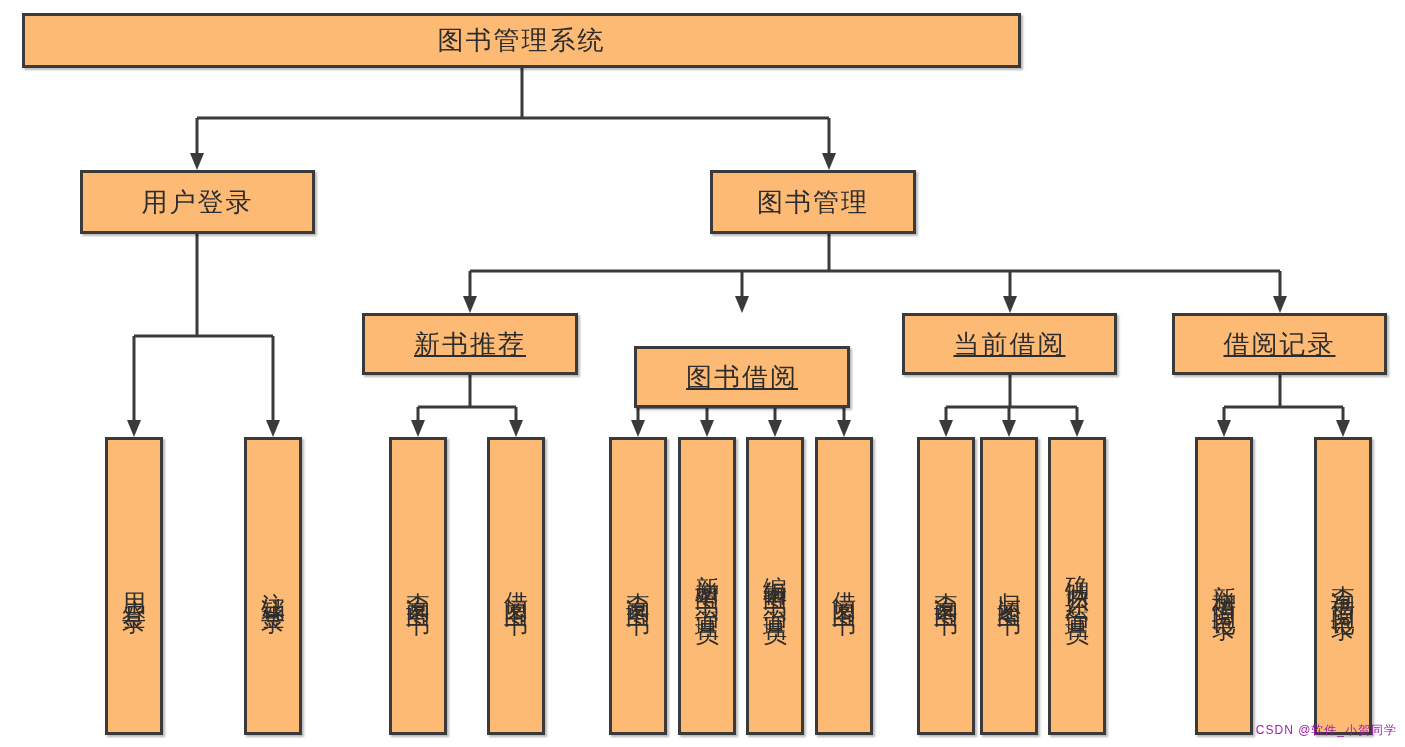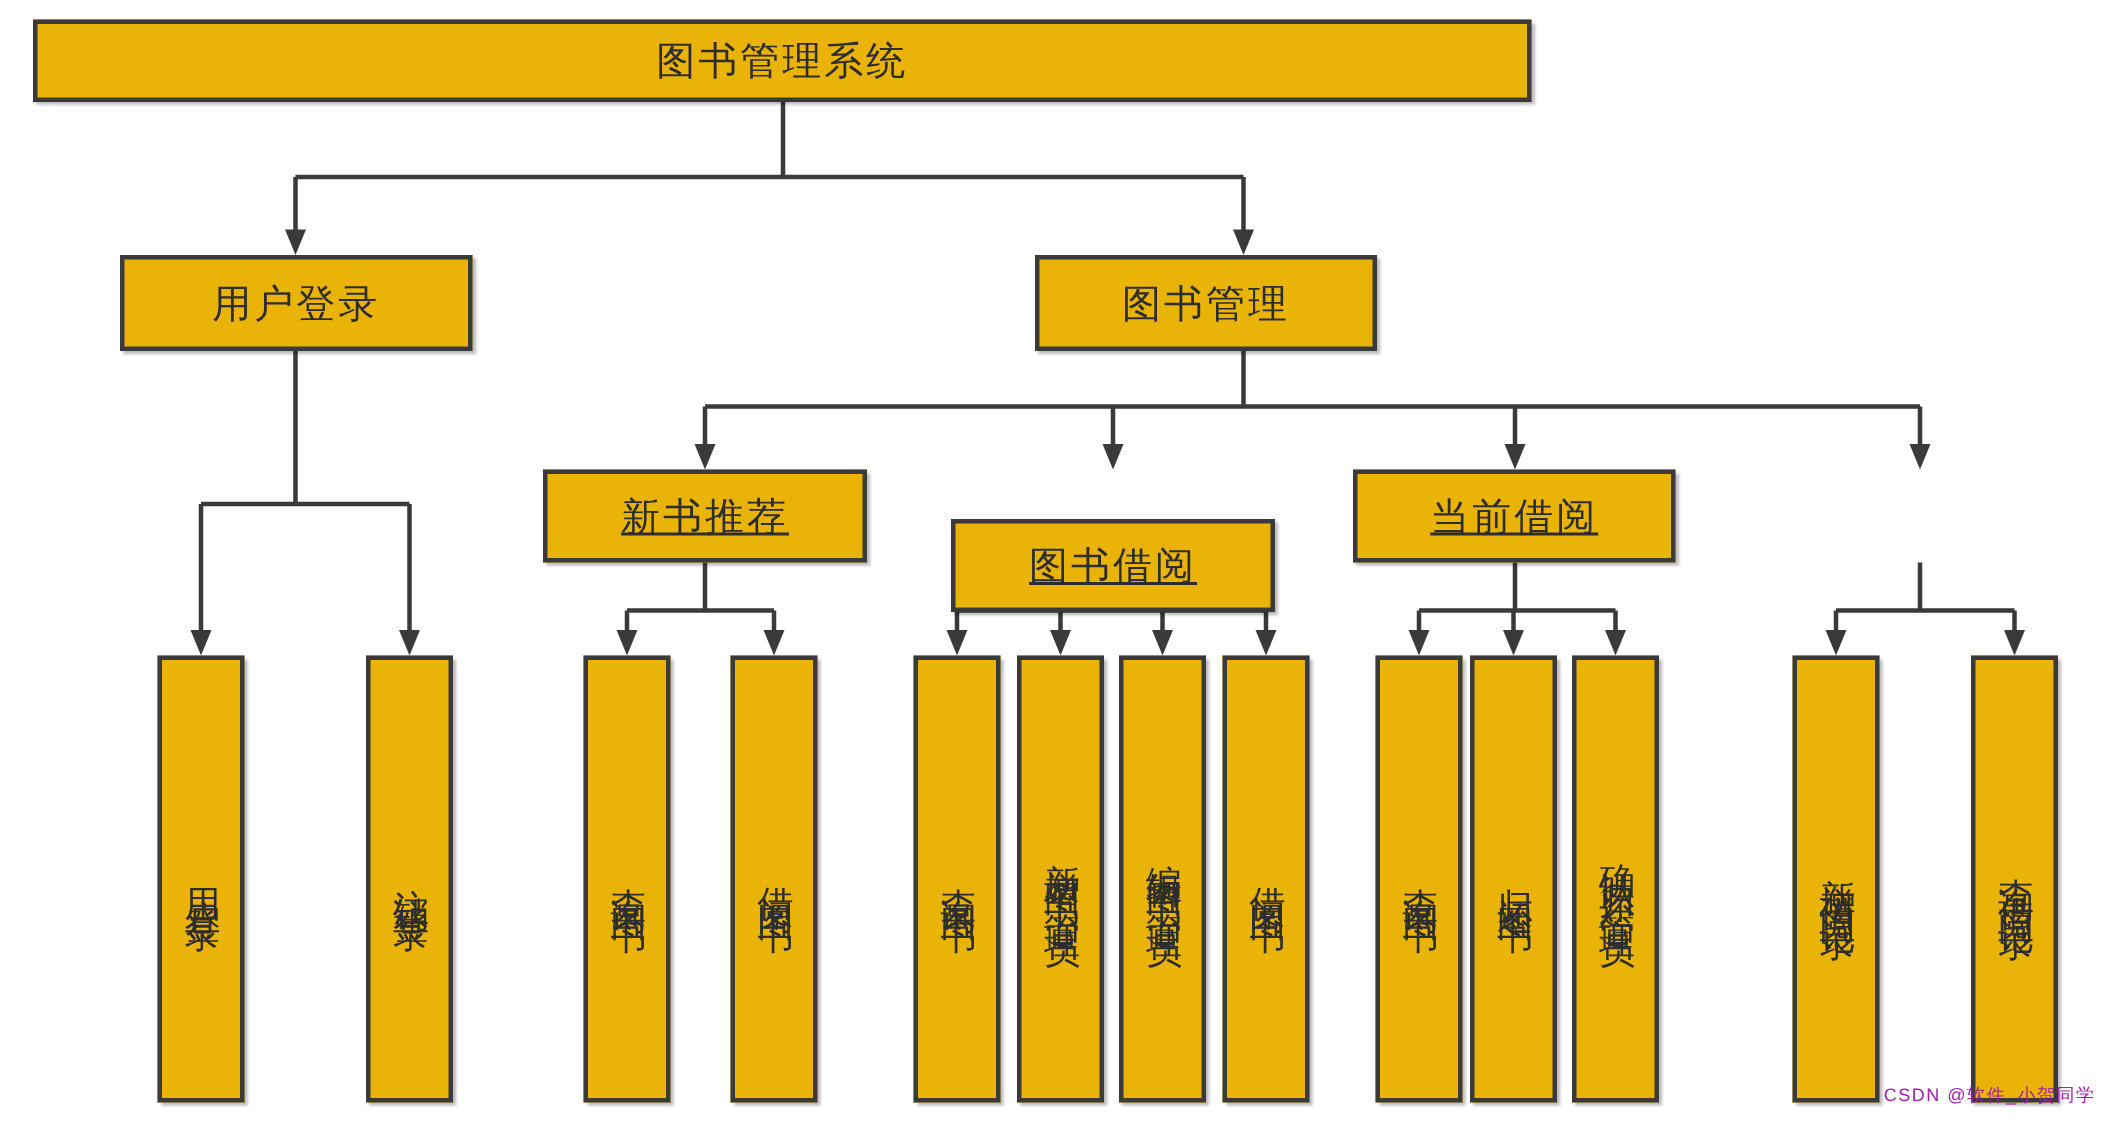--- a/index.html
+++ b/index.html
@@ -17,21 +17,21 @@
   }
   .connectors {
     position: absolute;
     left: 0;
     top: 0;
     z-index: 1;
   }
   .box {
     position: absolute;
     box-sizing: border-box;
-    background: #eab308;
+    background: #fdba74;
     border: 3px solid #3a3a3a;
     box-shadow: 2px 2px 2px rgba(0,0,0,0.28);
     display: flex;
     align-items: center;
     justify-content: center;
     z-index: 2;
     color: #2d2d2d;
   }
   .box.h-label span {
     font-size: 26px;
@@ -48,21 +48,21 @@
     text-orientation: mixed;
     font-size: 24px;
     letter-spacing: 0.28em;
     line-height: 1;
     max-height: 292px;
     color: #2d2d2d;
     white-space: nowrap;
   }
   
   #n-user-login   { left: 80px;  width: 235px; }
-  #n-book-mgmt    { left: 690px; width: 228px; }
+  #n-book-mgmt    { left: 710px; width: 206px; }
   
   #n-new-books    { left: 362px;  width: 216px; }
   #n-borrowing    { left: 634px;  width: 216px; margin-top: 33px; }
   #n-current      { left: 902px;  width: 215px; align-items: center; }
   #n-records      { left: 1172px; width: 215px; }
   
   #lf-1  { left: 105px; }
   #lf-2  { left: 244px; }
   #lf-3  { left: 389px; }
   #lf-4  { left: 487px; }
@@ -147,20 +147,23 @@
 
   <div class="box lvl3 h-label" id="n-new-books">
     <span>新书推荐</span>
   </div>
   <div class="box lvl3 h-label" id="n-borrowing">
     <span>图书借阅</span>
   </div>
   <div class="box lvl3 h-label" id="n-current">
     <span>当前借阅</span>
   </div>
+  <div class="box lvl3 h-label" id="n-records">
+    <span>借阅记录</span>
+  </div>
 
   <div class="box leaf" id="lf-1">
     <span class="vtext">用户登录</span>
   </div>
   <div class="box leaf" id="lf-2">
     <span class="vtext">注销登录</span>
   </div>
   <div class="box leaf" id="lf-3">
     <span class="vtext">查询图书</span>
   </div>

